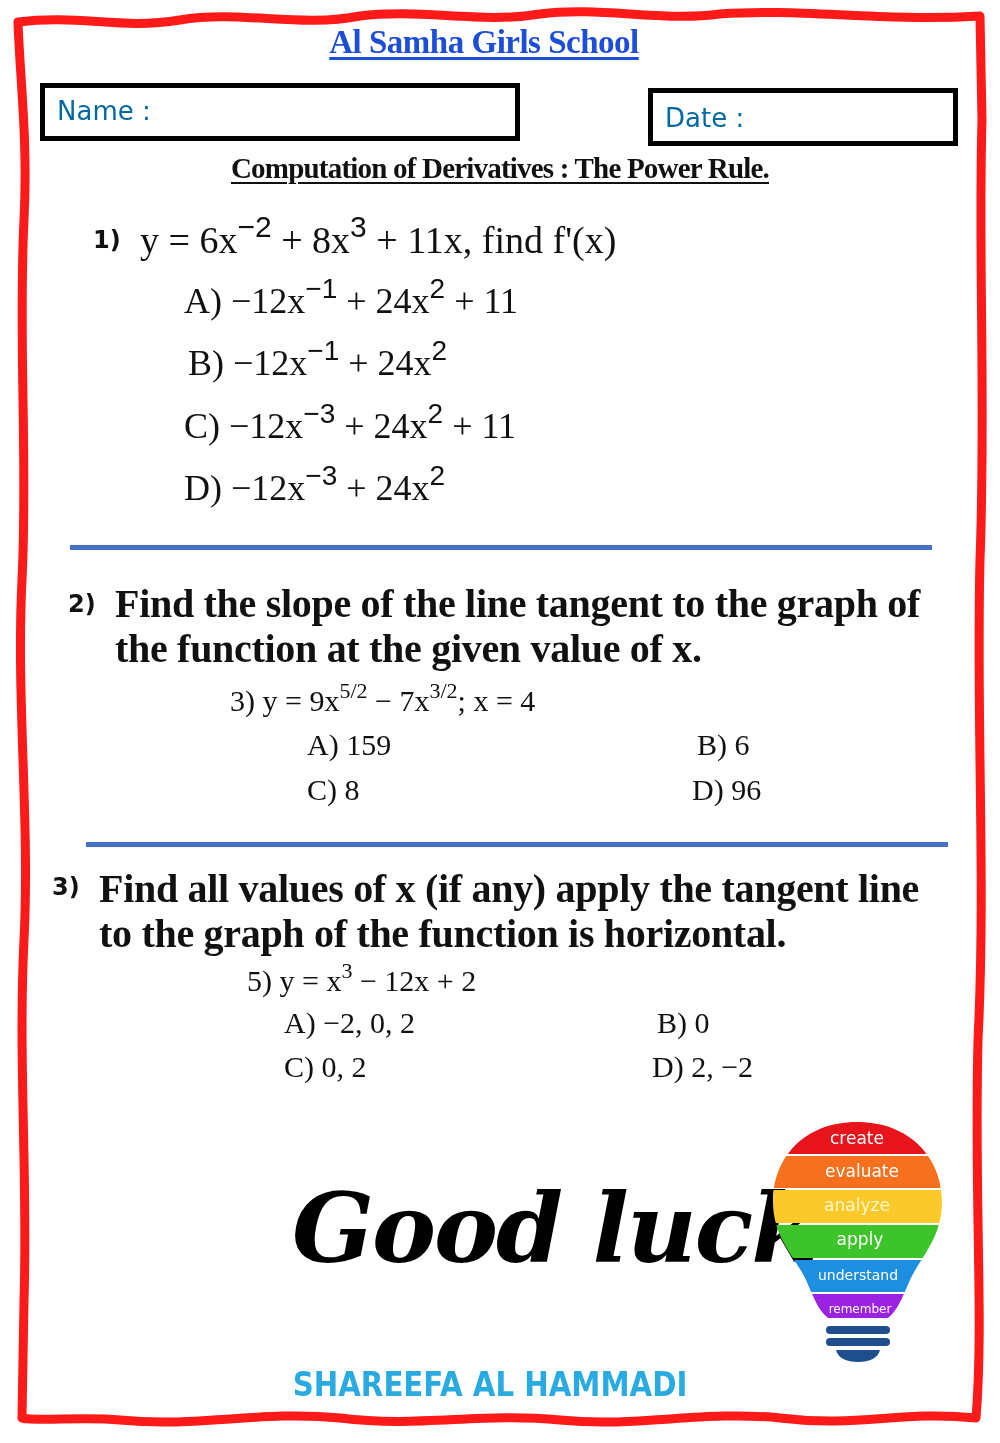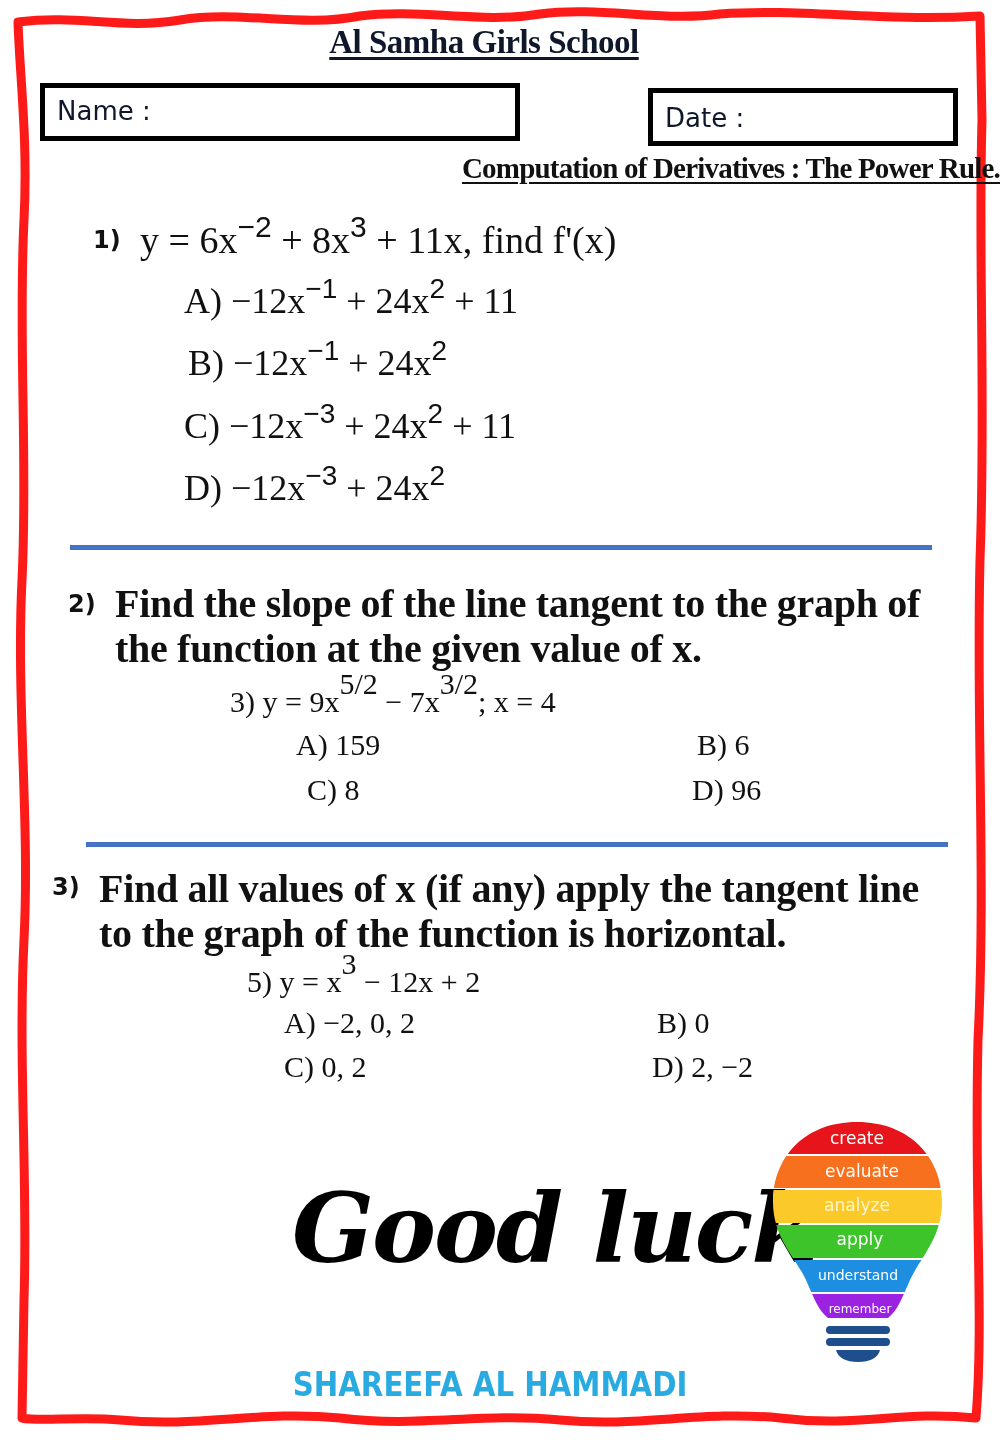--- a/index.html
+++ b/index.html
@@ -1,29 +1,29 @@
 <!DOCTYPE html>
 <html><head>
 <meta charset="utf-8">
 <style>
   html, body { margin: 0; padding: 0; background: #ffffff; }
   body { width: 1000px; height: 1443px; position: relative; overflow: hidden; font-family: "Liberation Serif", serif; color: #111; }
   .frame { position: absolute; left: 0; top: 0; width: 1000px; height: 1443px; pointer-events: none; }
-  .school { position: absolute; left: 0; width: 968px; top: 24px; text-align: center; font-family: "Liberation Serif", serif; font-weight: bold; font-size: 33px; color: #0f172a; text-decoration: underline; text-decoration-thickness: 3px; text-underline-offset: 4px; letter-spacing: -0.5px; }
-  .box { position: absolute; border: 5px solid #000; background: #fff; box-sizing: border-box; font-family: "DejaVu Sans", sans-serif; font-size: 26px; color: #0f172a; }
+  .school { position: absolute; left: 0; width: 968px; top: 24px; text-align: center; font-family: "Liberation Serif", serif; font-weight: bold; font-size: 33px; color: #1d4ed8; text-decoration: underline; text-decoration-thickness: 3px; text-underline-offset: 4px; letter-spacing: -0.5px; }
+  .box { position: absolute; border: 5px solid #000; background: #fff; box-sizing: border-box; font-family: "DejaVu Sans", sans-serif; font-size: 26px; color: #0369a1; }
   .box span.label { position: absolute; left: 12px; top: 8px; }
-  .title { position: absolute; left: 0; width: 1000px; top: 152px; text-align: right; font-weight: bold; font-size: 29px; text-decoration: underline; text-decoration-thickness: 2px; text-underline-offset: 4px; letter-spacing: -0.8px; }
+  .title { position: absolute; left: 0; width: 1000px; top: 152px; text-align: center; font-weight: bold; font-size: 29px; text-decoration: underline; text-decoration-thickness: 2px; text-underline-offset: 4px; letter-spacing: -0.8px; }
   .qnum { position: absolute; font-family: "DejaVu Sans", sans-serif; font-weight: bold; font-size: 24px; }
   .math { position: absolute; font-family: "Liberation Serif", serif; font-size: 38px; white-space: nowrap; }
   .math sup { font-size: 30px; vertical-align: 0.55em; line-height: 0; font-family: "Liberation Sans", sans-serif; }
   .opt { position: absolute; font-size: 36px; white-space: nowrap; font-family: "Liberation Serif", serif; }
   .opt sup { font-size: 28px; vertical-align: 0.55em; line-height: 0; font-family: "Liberation Sans", sans-serif; }
   .prompt { position: absolute; font-weight: bold; font-size: 40px; line-height: 45px; letter-spacing: -0.3px; font-family: "Liberation Serif", serif; }
   .sub { position: absolute; font-size: 30px; white-space: nowrap; font-family: "Liberation Serif", serif; }
-  .sub sup { font-size: 30px; vertical-align: 0.6em; line-height: 0; }
+  .sub sup { font-size: 22px; vertical-align: 0.6em; line-height: 0; }
   .sopt { position: absolute; font-size: 30px; white-space: nowrap; font-family: "Liberation Serif", serif; }
   .divider { position: absolute; height: 5px; background: #4472c4; }
   .goodluck { position: absolute; left: 292px; top: 1172px; font-family: "DejaVu Serif", serif; font-style: italic; font-weight: bold; font-size: 96px; letter-spacing: -2px; color: #000; }
   .author { position: absolute; left: 0; width: 980px; top: 1364px; text-align: center; font-family: "DejaVu Sans", sans-serif; font-weight: bold; font-size: 34px; color: #29abe2; letter-spacing: 0px; transform: scaleX(0.86); }
   .bulb { position: absolute; left: 770px; top: 1120px; width: 175px; height: 245px; }
 </style>
 </head>
 <body>
 
 <svg class="frame" viewBox="0 0 1000 1443" width="1000" height="1443">
@@ -62,21 +62,21 @@
   <span>D) −12x</span><sup>−3</sup><span> + 24x</span><sup>2</sup><span></span>
 </div>
 
 <div class="divider" style="left:70px; top:545px; width:862px;"></div>
 
 <div class="qnum" style="left:68px; top:590px;">2)</div>
 <div class="prompt" style="left:115px; top:581px; width:820px;">Find the slope of the line tangent to the graph of the function at the given value of x.</div>
 <div class="sub" style="left:230px; top:684px;">
   <span>3) y = 9x</span><sup>5/2</sup><span> − 7x</span><sup>3/2</sup><span>;  x = 4</span>
 </div>
-<div class="sopt" style="left:296px; top:728px;">A) 159</div>
+<div class="sopt" style="left:307px; top:728px;">A) 159</div>
 <div class="sopt" style="left:697px; top:728px;text-align:center;">B) 6</div>
 <div class="sopt" style="left:307px; top:773px;">C) 8</div>
 <div class="sopt" style="left:692px; top:773px;">D) 96</div>
 
 <div class="divider" style="left:86px; top:842px; width:862px;"></div>
 
 <div class="qnum" style="left:52px; top:873px;">3)</div>
 <div class="prompt" style="left:99px; top:866px; width:850px;">Find all values of x (if any) apply the tangent line to the graph of the function is horizontal.</div>
 <div class="sub" style="left:218px; top:964px;margin-left:29px;">
   <span>5) y = x</span><sup>3</sup><span> − 12x + 2</span>

